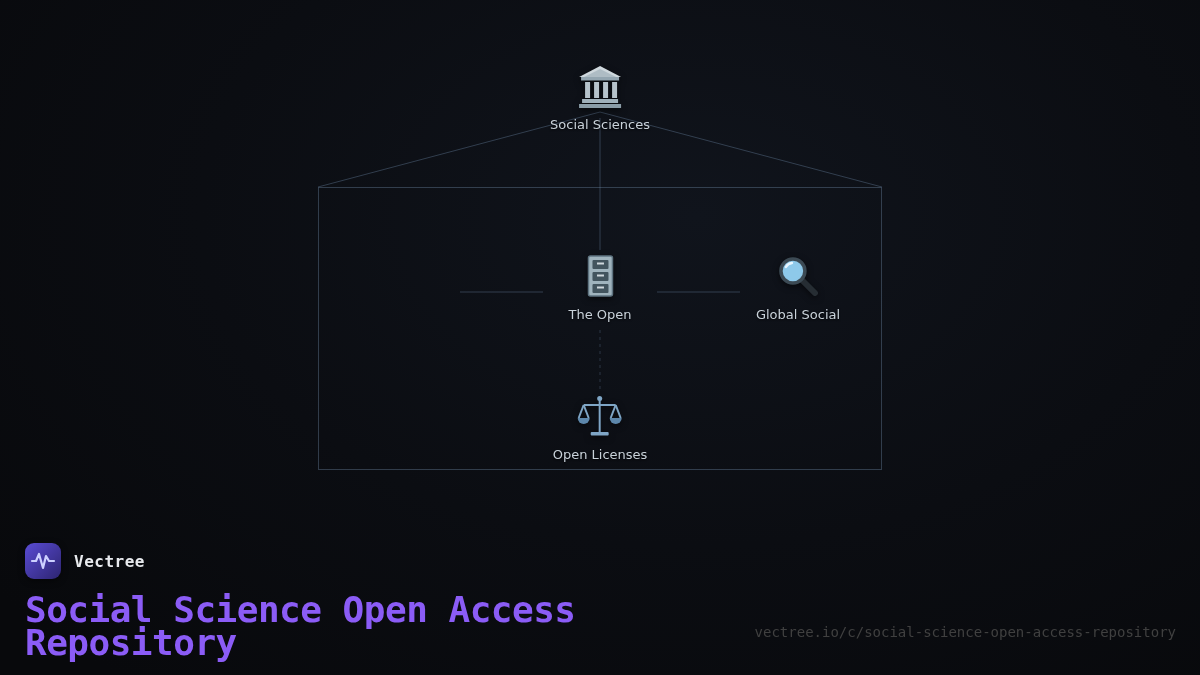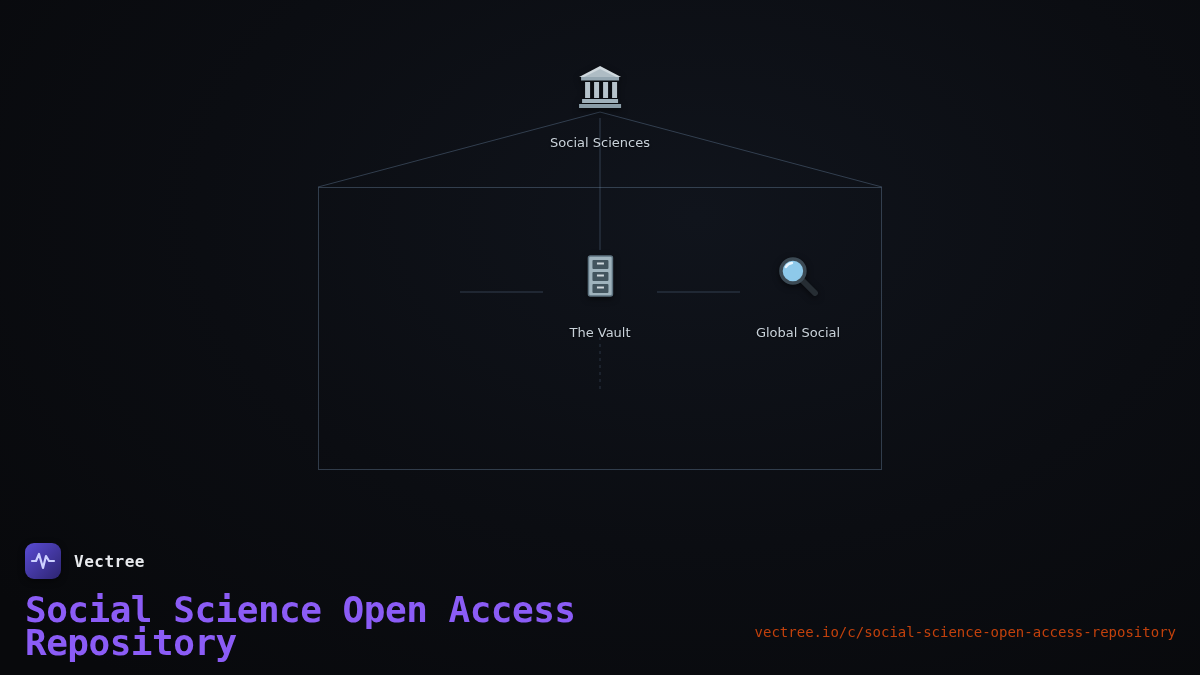--- a/index.html
+++ b/index.html
@@ -26,21 +26,21 @@
   .group-box {
     position: absolute;
     left: 318px; top: 187px; width: 564px; height: 283px;
     border: 1px solid rgba(120, 150, 180, 0.35);
   }
 
   .node {
     position: absolute;
     transform: translateX(-50%);
     display: flex; flex-direction: column; align-items: center;
-    gap: 25px;
+    gap: 7px;
     cursor: default;
   }
   .node .icon { width: 48px; height: 48px; display: block;
     filter: drop-shadow(0 2px 3px rgba(0,0,0,0.55)); }
   .node .icon svg { width: 48px; height: 48px; display: block; }
   .node .label {
     font-size: 13px; color: #c9d2da; white-space: nowrap;
     text-shadow: 0 1px 2px rgba(0,0,0,0.7);
   }
 
@@ -59,21 +59,21 @@
   }
   .page-title {
     margin-top: 14px;
     font-family: "DejaVu Sans Mono", monospace;
     font-weight: bold; font-size: 36px; line-height: 33px;
     color: #8b5cf6; max-width: 640px; letter-spacing: -0.5px;
   }
   .page-url {
     position: absolute; right: 24px; top: 624px;
     font-family: "DejaVu Sans Mono", monospace;
-    font-size: 14px; color: #c2410c;
+    font-size: 14px; color: #404040;
   }
 </style>
 </head>
 <body>
 
 <div class="canvas">
 
   <svg class="connectors" viewBox="0 0 1200 675">
     <line x1="600" y1="112" x2="318" y2="187"></line>
     <line x1="600" y1="112" x2="882" y2="187"></line>
@@ -108,34 +108,53 @@
       <svg viewBox="0 0 48 48">
         <rect x="12" y="4" width="24" height="40" rx="2" fill="#9fb3bd" stroke="#5f7481" stroke-width="1.5"></rect>
         <rect x="16" y="8" width="16" height="9" rx="1" fill="#42545e"></rect>
         <rect x="16" y="20" width="16" height="9" rx="1" fill="#42545e"></rect>
         <rect x="16" y="32" width="16" height="9" rx="1" fill="#42545e"></rect>
         <rect x="20.5" y="10.5" width="7" height="2" fill="#cfd8dd"></rect>
         <rect x="20.5" y="22.5" width="7" height="2" fill="#cfd8dd"></rect>
         <rect x="20.5" y="34.5" width="7" height="2" fill="#cfd8dd"></rect>
       </svg>
     </span>
-    <span class="label">The Vault</span>
+    <span class="label">The Open</span>
   </div>
 
   <div class="node" style="left:798px; top:252px;">
     <span class="icon">
       <svg viewBox="0 0 48 48">
         <line x1="28" y1="28" x2="41" y2="41" stroke="#262d33" stroke-width="6" stroke-linecap="round"></line>
         <circle cx="19" cy="19" r="12" fill="#8ec9ea" stroke="#3c4a54" stroke-width="3.5"></circle>
         <path d="M12,15 A8,8 0 0 1 18,11" fill="none" stroke="#e8f6ff" stroke-width="2.5" stroke-linecap="round"></path>
       </svg>
     </span>
     <span class="label">Global Social</span>
   </div>
 
+  <div class="node" style="left:600px; top:392px;">
+    <span class="icon">
+      <svg viewBox="0 0 48 48">
+        <g stroke="#7fa6c6" fill="none" stroke-width="2">
+          <line x1="24" y1="8" x2="24" y2="40"></line>
+          <line x1="8" y1="13" x2="40" y2="13"></line>
+          <line x1="8" y1="13" x2="3" y2="26"></line>
+          <line x1="8" y1="13" x2="13" y2="26"></line>
+          <line x1="40" y1="13" x2="35" y2="26"></line>
+          <line x1="40" y1="13" x2="45" y2="26"></line>
+        </g>
+        <circle cx="24" cy="6.5" r="2.5" fill="#7fa6c6"></circle>
+        <path d="M2,26 A6,6 0 0 0 14,26 Z" fill="#5d87ab"></path>
+        <path d="M34,26 A6,6 0 0 0 46,26 Z" fill="#5d87ab"></path>
+        <rect x="15" y="40" width="18" height="3.5" rx="1" fill="#7fa6c6"></rect>
+      </svg>
+    </span>
+    <span class="label">Open Licenses</span>
+  </div>
 
   <div class="footer">
     <div class="brand-row">
       <span class="logo">
         <svg viewBox="0 0 36 36" width="36" height="36">
           <polyline points="7,18 11,18 14,11 18,25 21,13 24,18 29,18" fill="none" stroke="#cdd0ff" stroke-width="2.2" stroke-linecap="round" stroke-linejoin="round"></polyline>
         </svg>
       </span>
       <span class="brand-name">Vectree</span>
     </div>

